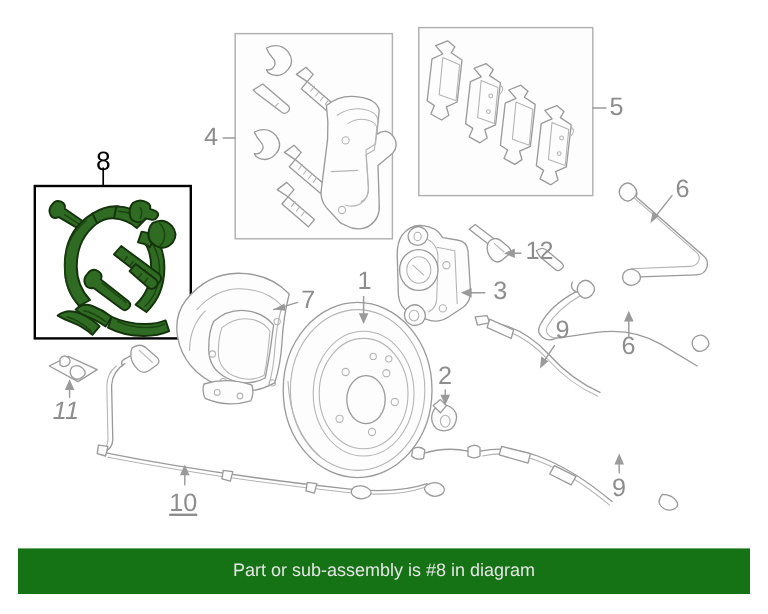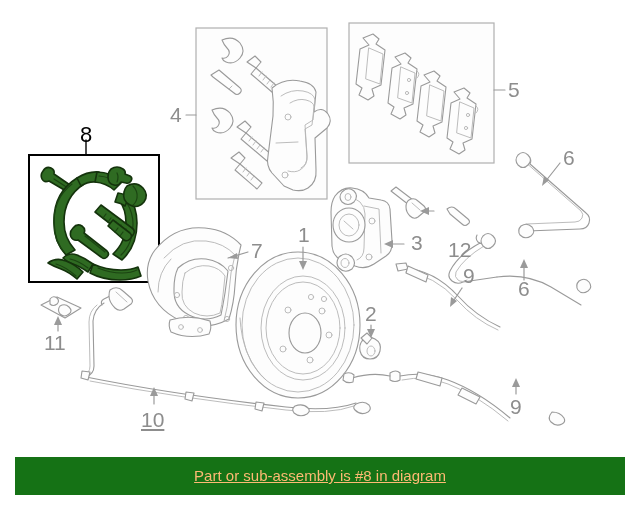--- a/index.html
+++ b/index.html
@@ -41,27 +41,26 @@
     width: 610px;
     height: 38px;
     background: #157215;
     display: flex;
     flex-direction: column;
     align-items: center;
     justify-content: center;
     box-sizing: border-box;
   }
   #notice-banner .line {
-    color: #fdba74;
+    color: #e5e5e5;
     font-family: "Liberation Sans", sans-serif;
     font-size: 15px;
     line-height: 18px;
     text-align: center;
     white-space: nowrap;
-    text-decoration: underline;
   }
 </style>
 </head>
 <body>
 
 <div id="page">
 
   <svg id="diagram-svg" viewBox="0 0 640 512">
     <defs>
       <style>
@@ -391,20 +390,20 @@
   <div class="callout-num" style="left:411px; top:232px;">3</div>
   <div class="callout-num" style="left:170px; top:104px;">4</div>
   <div class="callout-num" style="left:508px; top:79px;">5</div>
   <div class="callout-num" style="left:563px; top:147px;">6</div>
   <div class="callout-num" style="left:518px; top:278px;">6</div>
   <div class="callout-num" style="left:251px; top:240px;">7</div>
   <div class="callout-num dark" style="left:80px;  top:124px;">8</div>
   <div class="callout-num" style="left:463px; top:265px;">9</div>
   <div class="callout-num" style="left:510px; top:396px;">9</div>
   <div class="callout-num" style="left:141px; top:409px;text-decoration:underline;">10</div>
-  <div class="callout-num" style="left:44px;  top:332px;">11</div>
-  <div class="callout-num" style="left:448px; top:199px;margin-top:40px;">12</div>
+  <div class="callout-num" style="left:44px;  top:332px;font-style:italic;">11</div>
+  <div class="callout-num" style="left:438px; top:199px;">12</div>
 
   <div id="notice-banner">
     <div class="line">Part or sub-assembly is #8 in diagram</div>
   </div>
 
 </div>
 
 </body></html>

